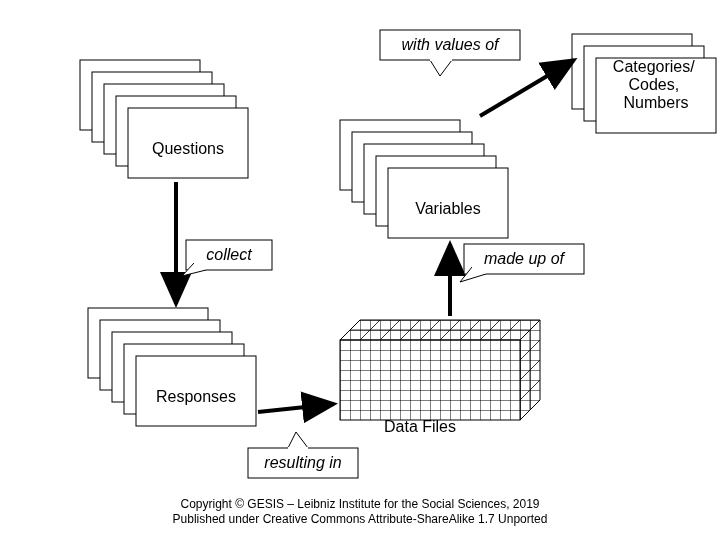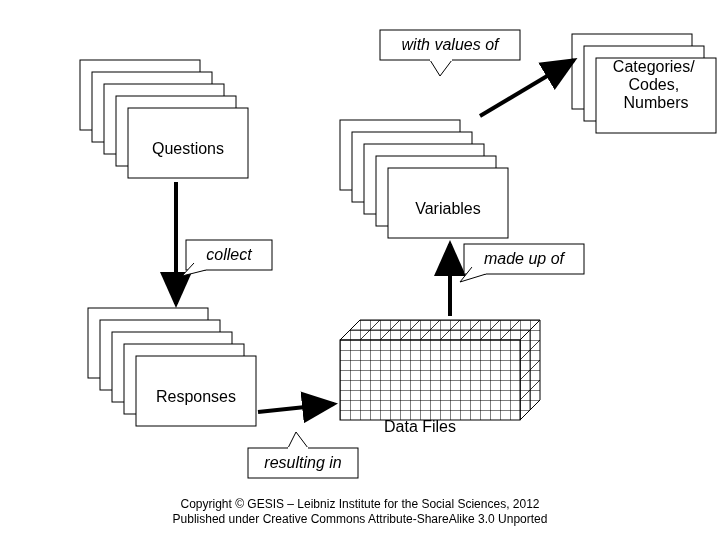--- a/index.html
+++ b/index.html
@@ -123,15 +123,15 @@
 
   <g>
     <rect x="248" y="448" width="110" height="30" fill="#fff" stroke="#000"></rect>
     <path d="M 288 448 L 296 432 L 308 448" fill="#fff" stroke="#000"></path>
     <line x1="288" y1="448" x2="308" y2="448" stroke="#fff" stroke-width="2"></line>
     <text x="303" y="468" text-anchor="middle" font-style="italic" font-size="16">resulting in</text>
   </g>
 </svg>
 
 <div class="copy">
-  <span>Copyright © GESIS – Leibniz Institute for the Social Sciences, 2012</span><br>
-  <span>Published under Creative Commons Attribute-ShareAlike 3.0 Unported</span>
+  <span>Copyright © GESIS – Leibniz Institute for the Social Sciences, 2019</span><br>
+  <span>Published under Creative Commons Attribute-ShareAlike 1.7 Unported</span>
 </div>
 
 </body></html>

